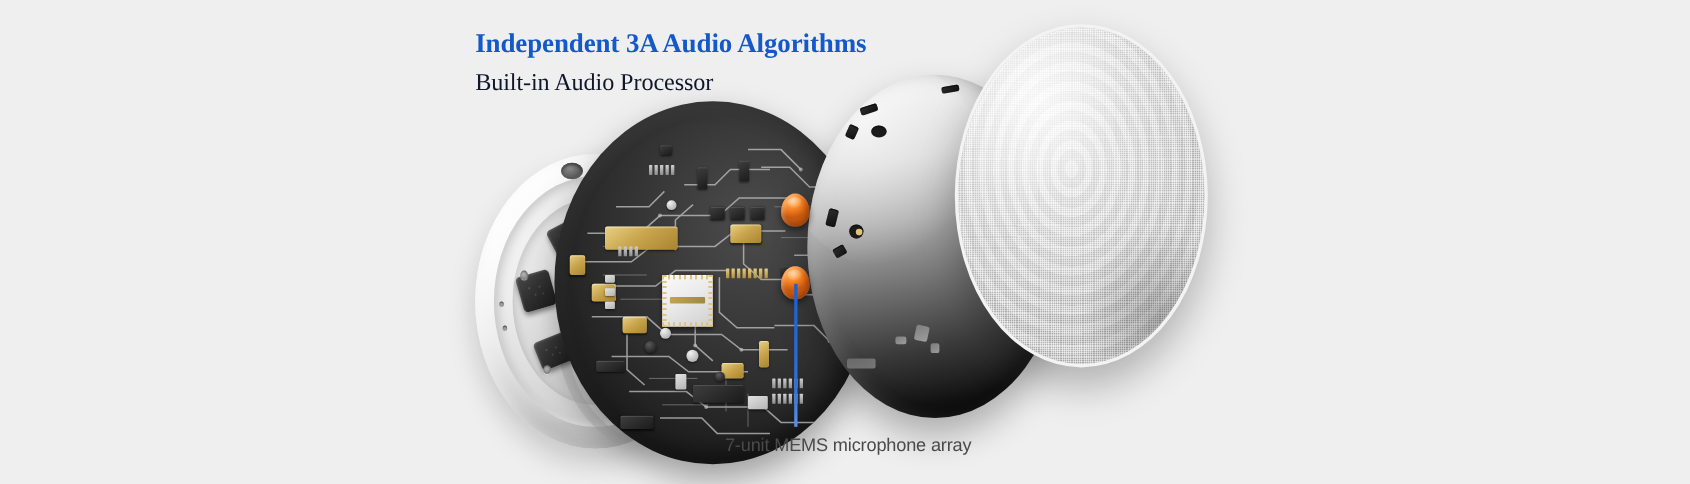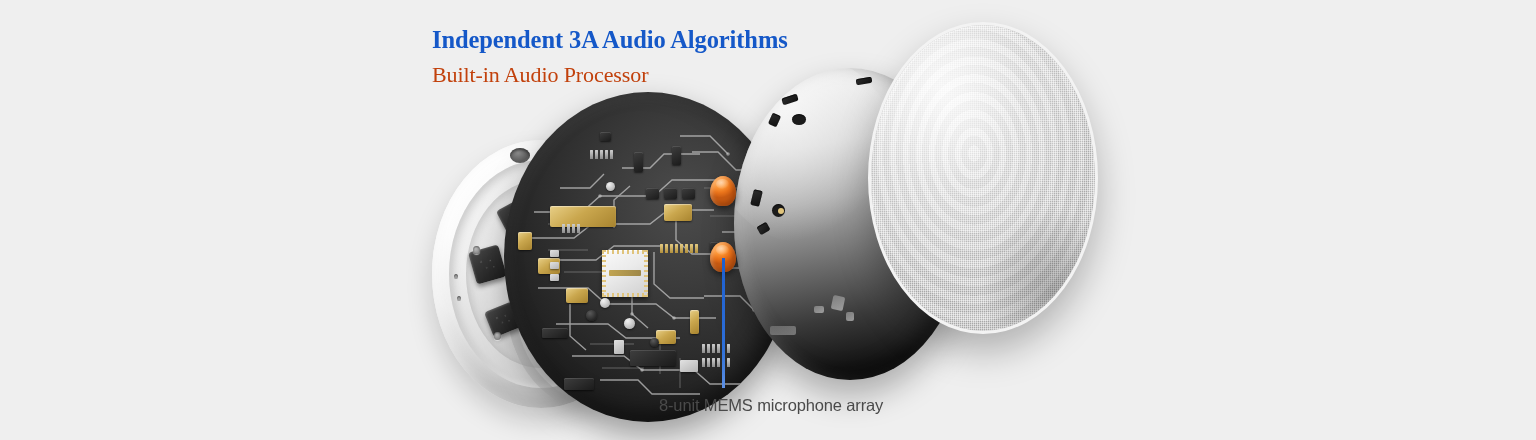--- a/index.html
+++ b/index.html
@@ -12,21 +12,21 @@
     background:#efefef;overflow:hidden;
   }
 
   
   #heading-block{position:absolute;left:432px;top:26px;width:600px;font-family:Liberation Serif, serif;}
   #title{
     font-size:24.5px;font-weight:bold;color:#1558c8;
     letter-spacing:-0.1px;line-height:1.18;white-space:nowrap;
   }
   #subtitle{
-    font-size:22px;font-weight:normal;color:#c2410c;
+    font-size:22px;font-weight:normal;color:#0f172a;
     letter-spacing:-0.1px;line-height:1.25;margin-top:6px;white-space:nowrap;
   }
 
   
   #assembly{position:absolute;left:0;top:0;width:1536px;height:440px;}
   .layer{position:absolute;}
 
   
   #base-housing{
     left:432px;top:140px;width:218px;height:268px;
@@ -399,16 +399,16 @@
       <div class="vent-light" style="left:36px;top:258px;width:26px;height:9px;opacity:.5;"></div>
     </div>
 
     <div class="layer" id="grille">
       <div id="grille-mesh"></div>
       <div id="grille-rings"></div>
       <div id="grille-gloss"></div>
     </div>
 
     <div id="callout-line"></div>
-    <div id="callout-label">8-unit MEMS microphone array</div>
+    <div id="callout-label">7-unit MEMS microphone array</div>
 
   </div>
 </div>
 
 </body></html>

